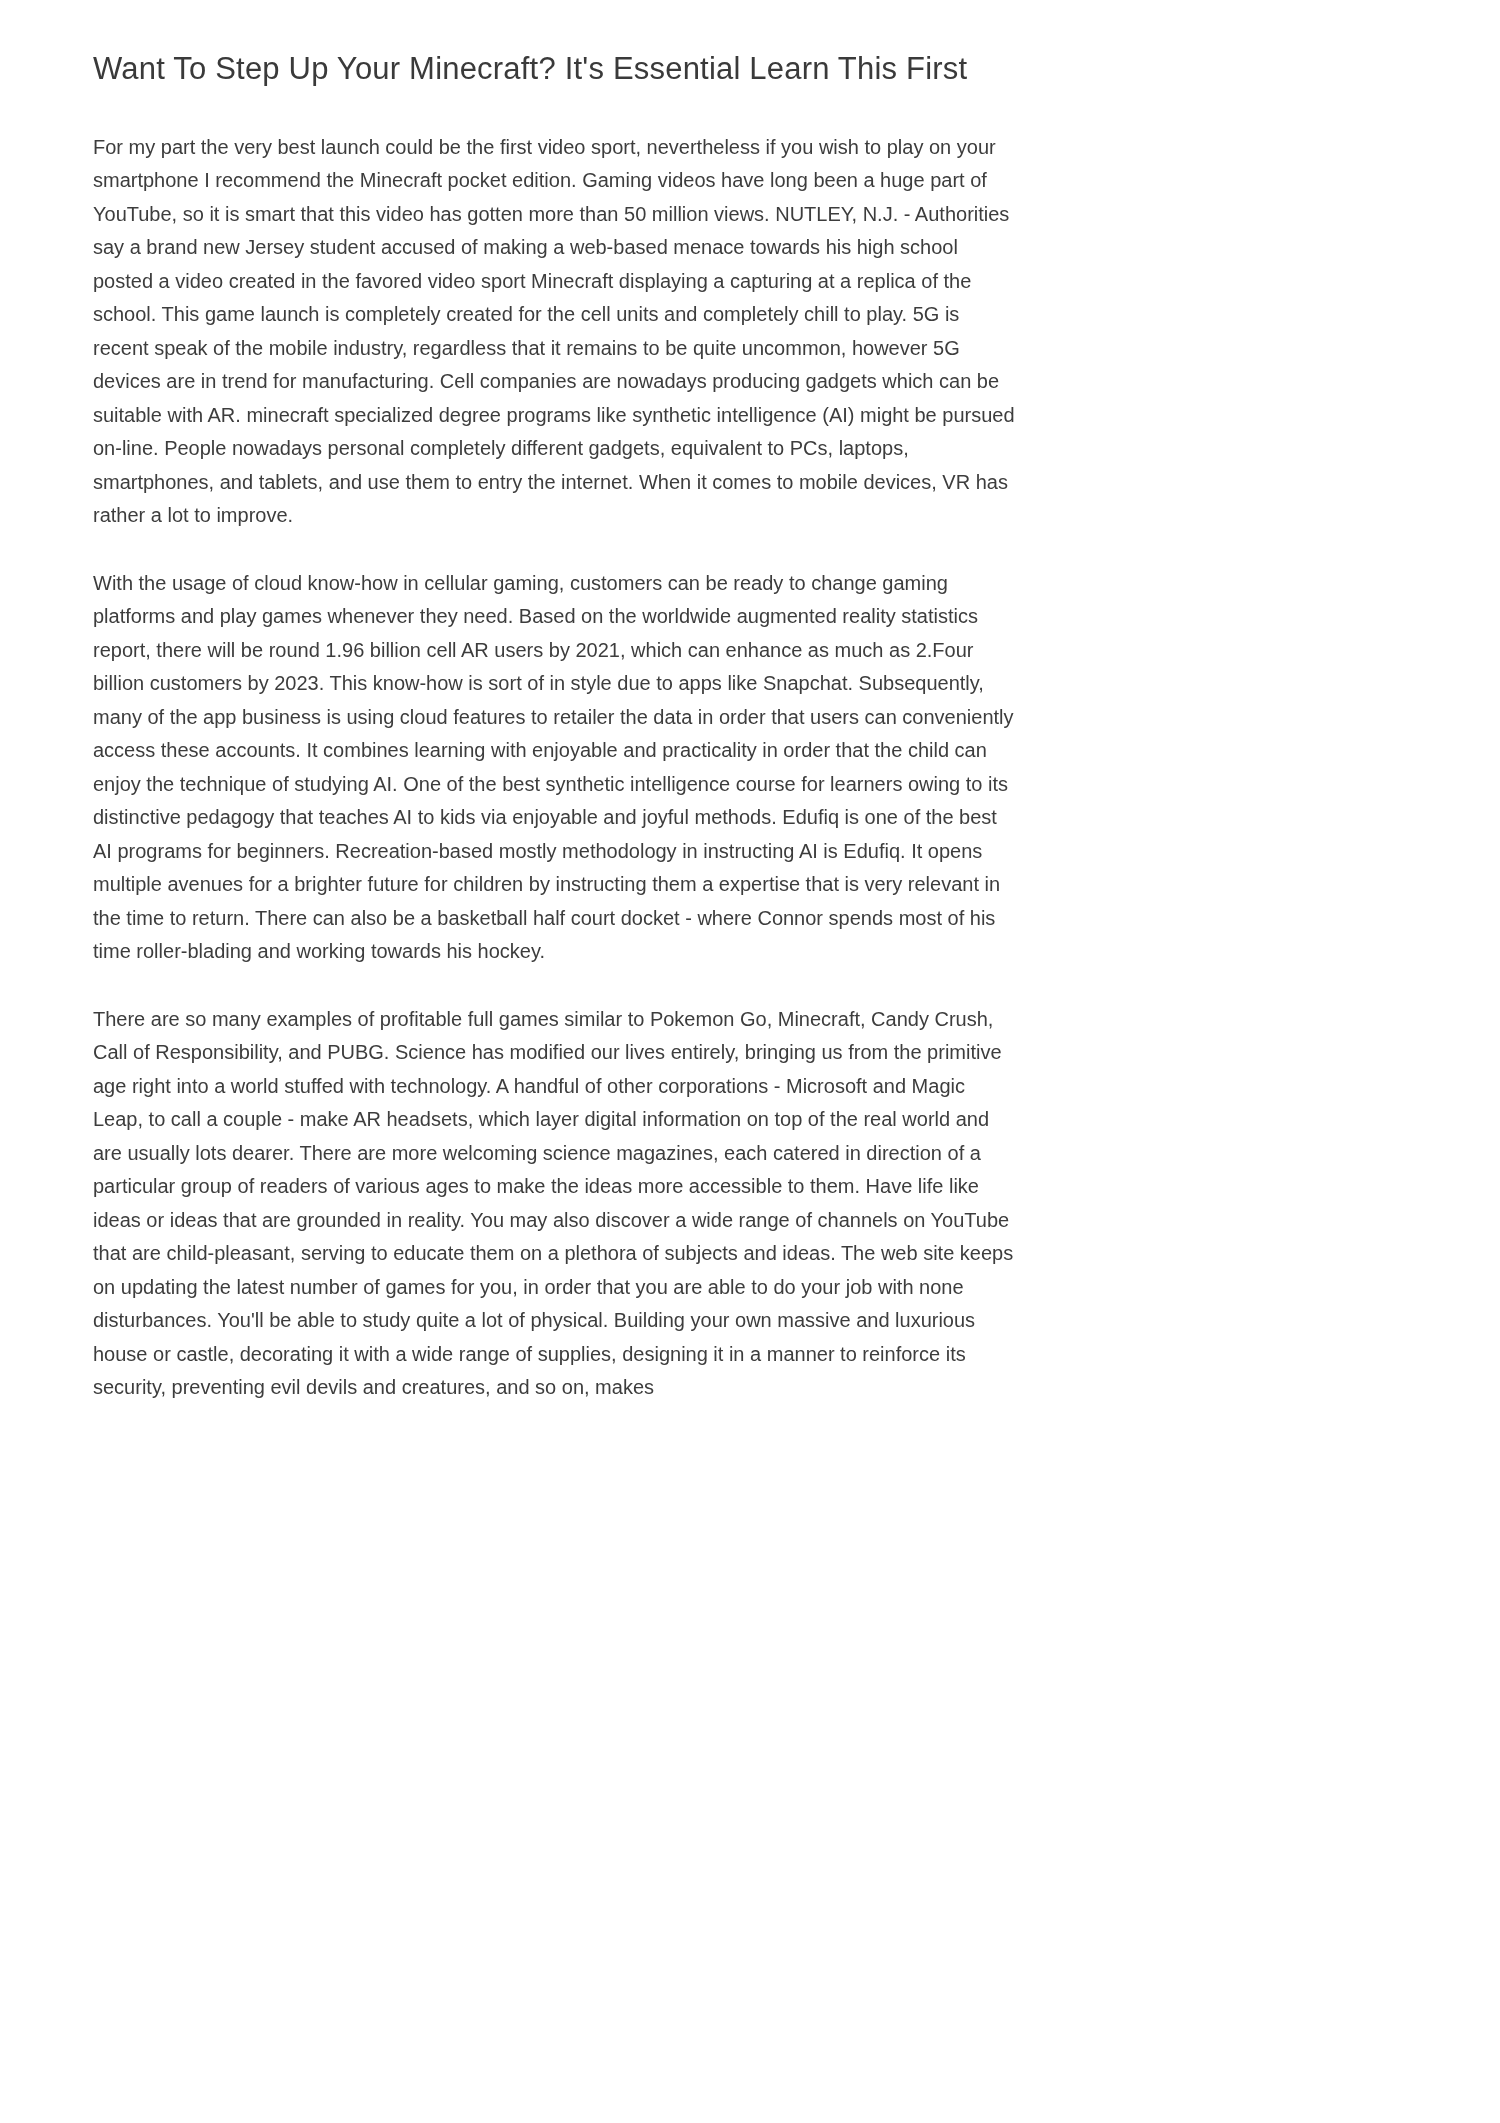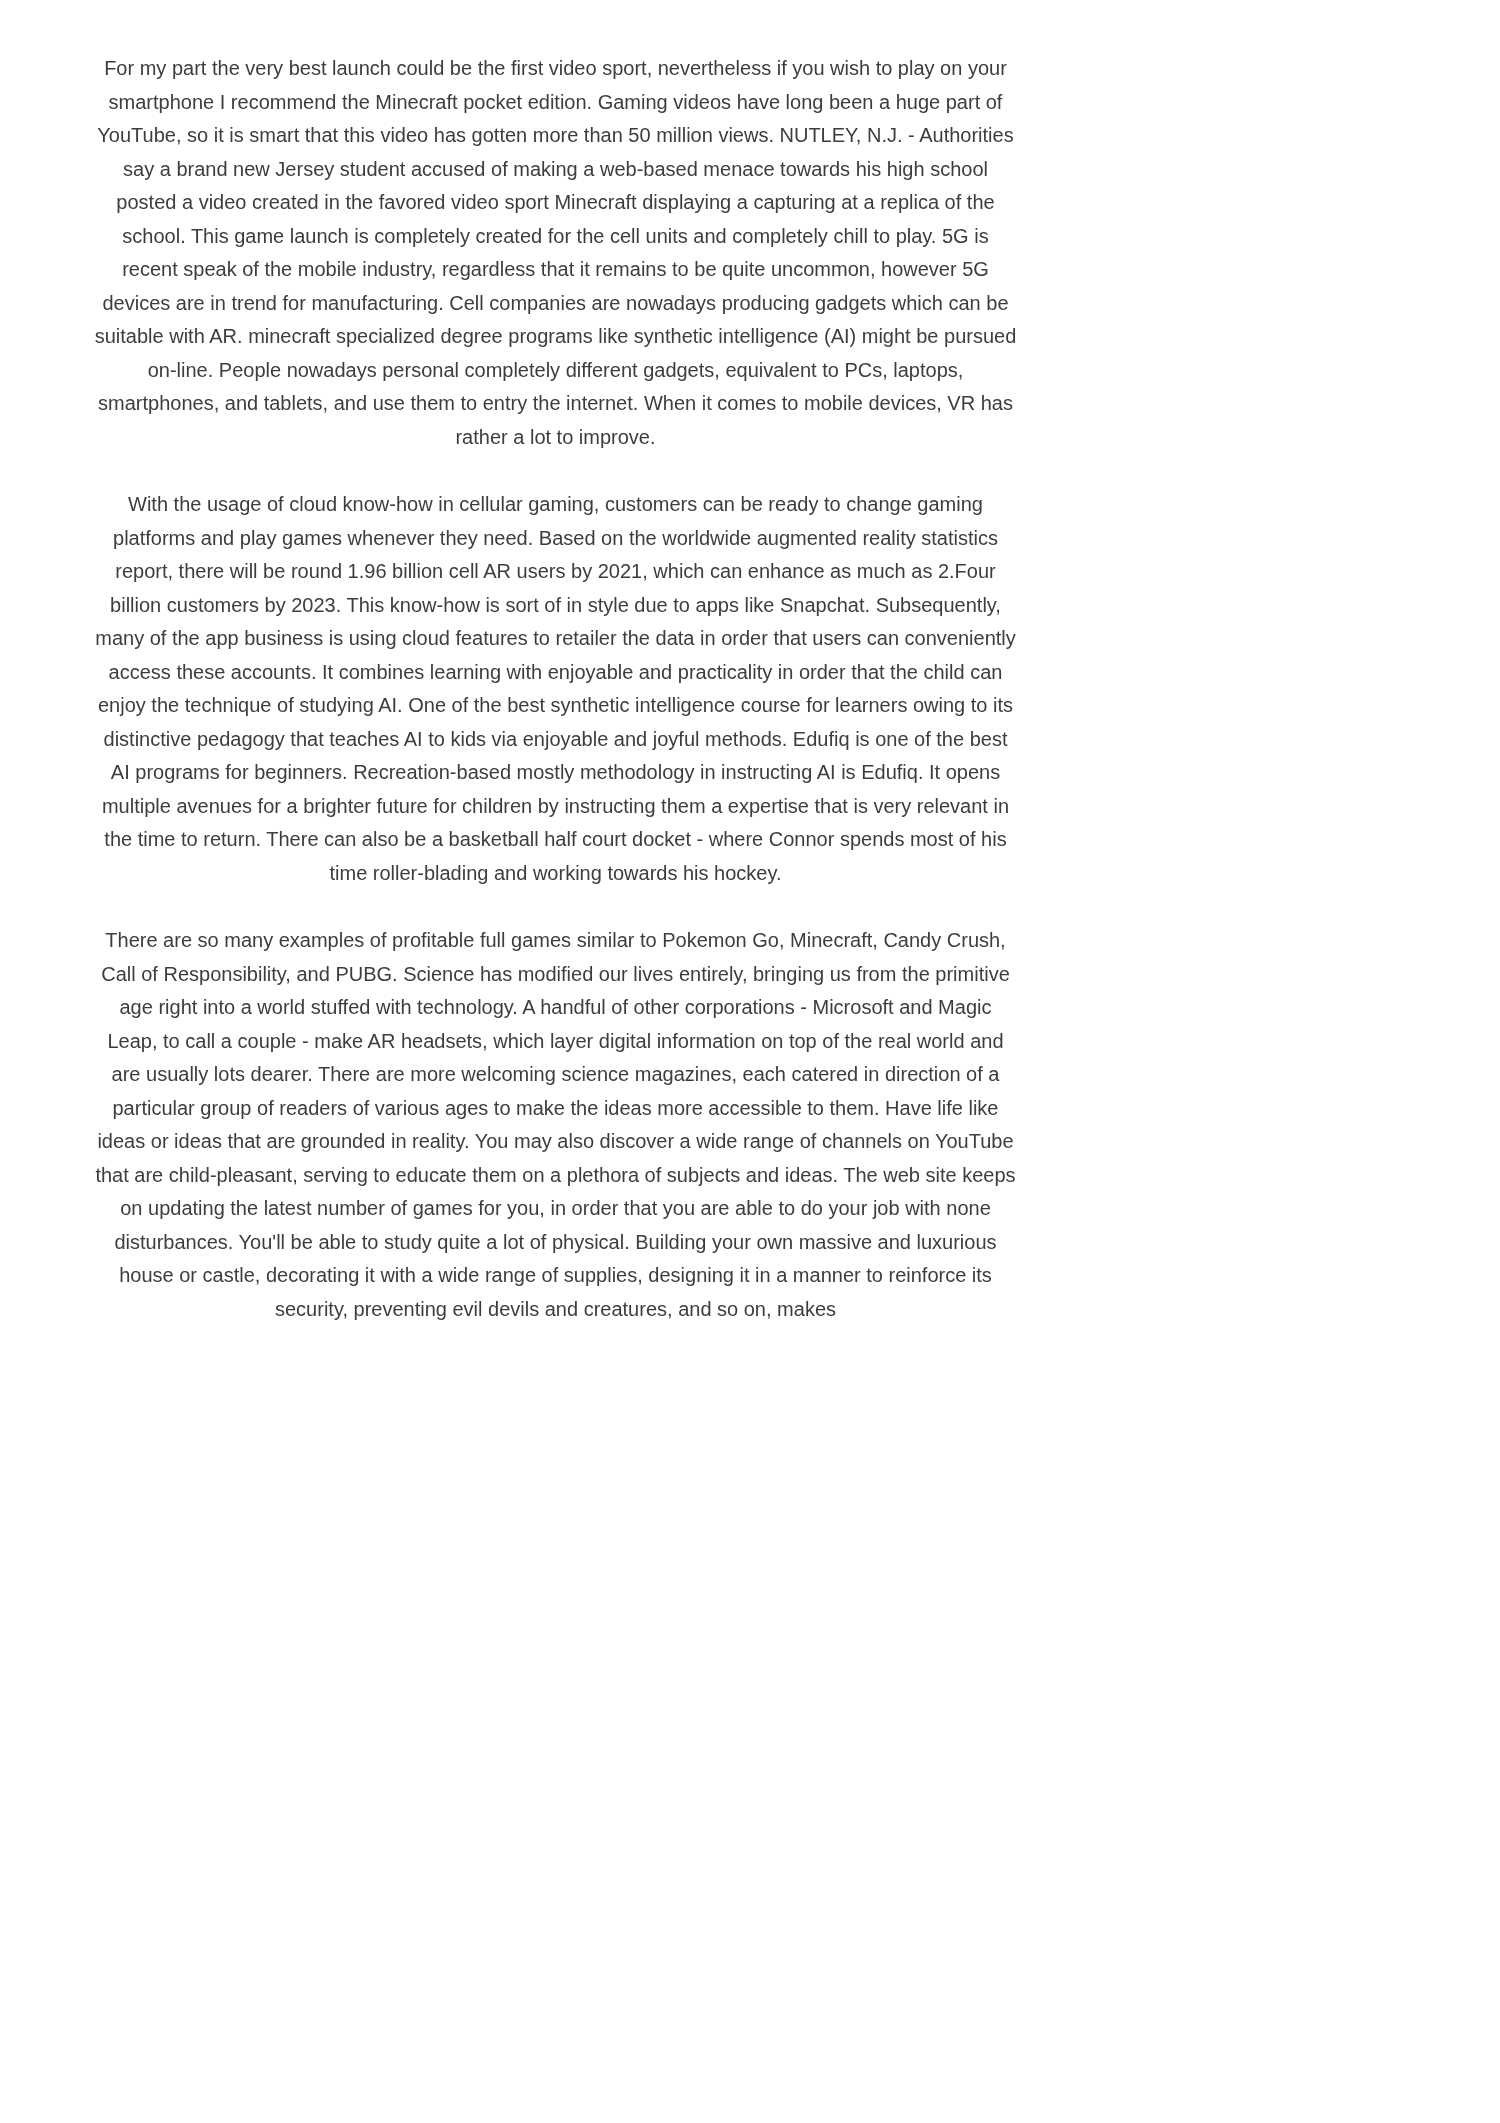--- a/index.html
+++ b/index.html
@@ -27,23 +27,24 @@
     color: #3a3a3a;
     letter-spacing: 0.2px;
   }
   p[data-name="article-paragraph"] {
     margin: 0 0 34px 0;
     width: 925px;
     font-size: 20px;
     font-weight: 400;
     line-height: 33.5px;
     color: #3d3d3d;
-    text-align: center;
+    text-align: left;
   }
 </style>
 </head>
 <body>
 
 <div class="page" data-name="document-page">
+  <h1 data-name="page-title">Want To Step Up Your Minecraft? It's Essential Learn This First</h1>
   <p data-name="article-paragraph">For my part the very best launch could be the first video sport, nevertheless if you wish to play on your smartphone I recommend the Minecraft pocket edition. Gaming videos have long been a huge part of YouTube, so it is smart that this video has gotten more than 50 million views. NUTLEY, N.J. - Authorities say a brand new Jersey student accused of making a web-based menace towards his high school posted a video created in the favored video sport Minecraft displaying a capturing at a replica of the school. This game launch is completely created for the cell units and completely chill to play. 5G is recent speak of the mobile industry, regardless that it remains to be quite uncommon, however 5G devices are in trend for manufacturing. Cell companies are nowadays producing gadgets which can be suitable with AR. minecraft specialized degree programs like synthetic intelligence (AI) might be pursued on-line. People nowadays personal completely different gadgets, equivalent to PCs, laptops, smartphones, and tablets, and use them to entry the internet. When it comes to mobile devices, VR has rather a lot to improve.</p>
   <p data-name="article-paragraph">With the usage of cloud know-how in cellular gaming, customers can be ready to change gaming platforms and play games whenever they need. Based on the worldwide augmented reality statistics report, there will be round 1.96 billion cell AR users by 2021, which can enhance as much as 2.Four billion customers by 2023. This know-how is sort of in style due to apps like Snapchat. Subsequently, many of the app business is using cloud features to retailer the data in order that users can conveniently access these accounts. It combines learning with enjoyable and practicality in order that the child can enjoy the technique of studying AI. One of the best synthetic intelligence course for learners owing to its distinctive pedagogy that teaches AI to kids via enjoyable and joyful methods. Edufiq is one of the best AI programs for beginners. Recreation-based mostly methodology in instructing AI is Edufiq. It opens multiple avenues for a brighter future for children by instructing them a expertise that is very relevant in the time to return. There can also be a basketball half court docket - where Connor spends most of his time roller-blading and working towards his hockey.</p>
   <p data-name="article-paragraph">There are so many examples of profitable full games similar to Pokemon Go, Minecraft, Candy Crush, Call of Responsibility, and PUBG. Science has modified our lives entirely, bringing us from the primitive age right into a world stuffed with technology. A handful of other corporations - Microsoft and Magic Leap, to call a couple - make AR headsets, which layer digital information on top of the real world and are usually lots dearer. There are more welcoming science magazines, each catered in direction of a particular group of readers of various ages to make the ideas more accessible to them. Have life like ideas or ideas that are grounded in reality. You may also discover a wide range of channels on YouTube that are child-pleasant, serving to educate them on a plethora of subjects and ideas. The web site keeps on updating the latest number of games for you, in order that you are able to do your job with none disturbances. You'll be able to study quite a lot of physical. Building your own massive and luxurious house or castle, decorating it with a wide range of supplies, designing it in a manner to reinforce its security, preventing evil devils and creatures, and so on, makes</p>
 </div>
 
 </body></html>

